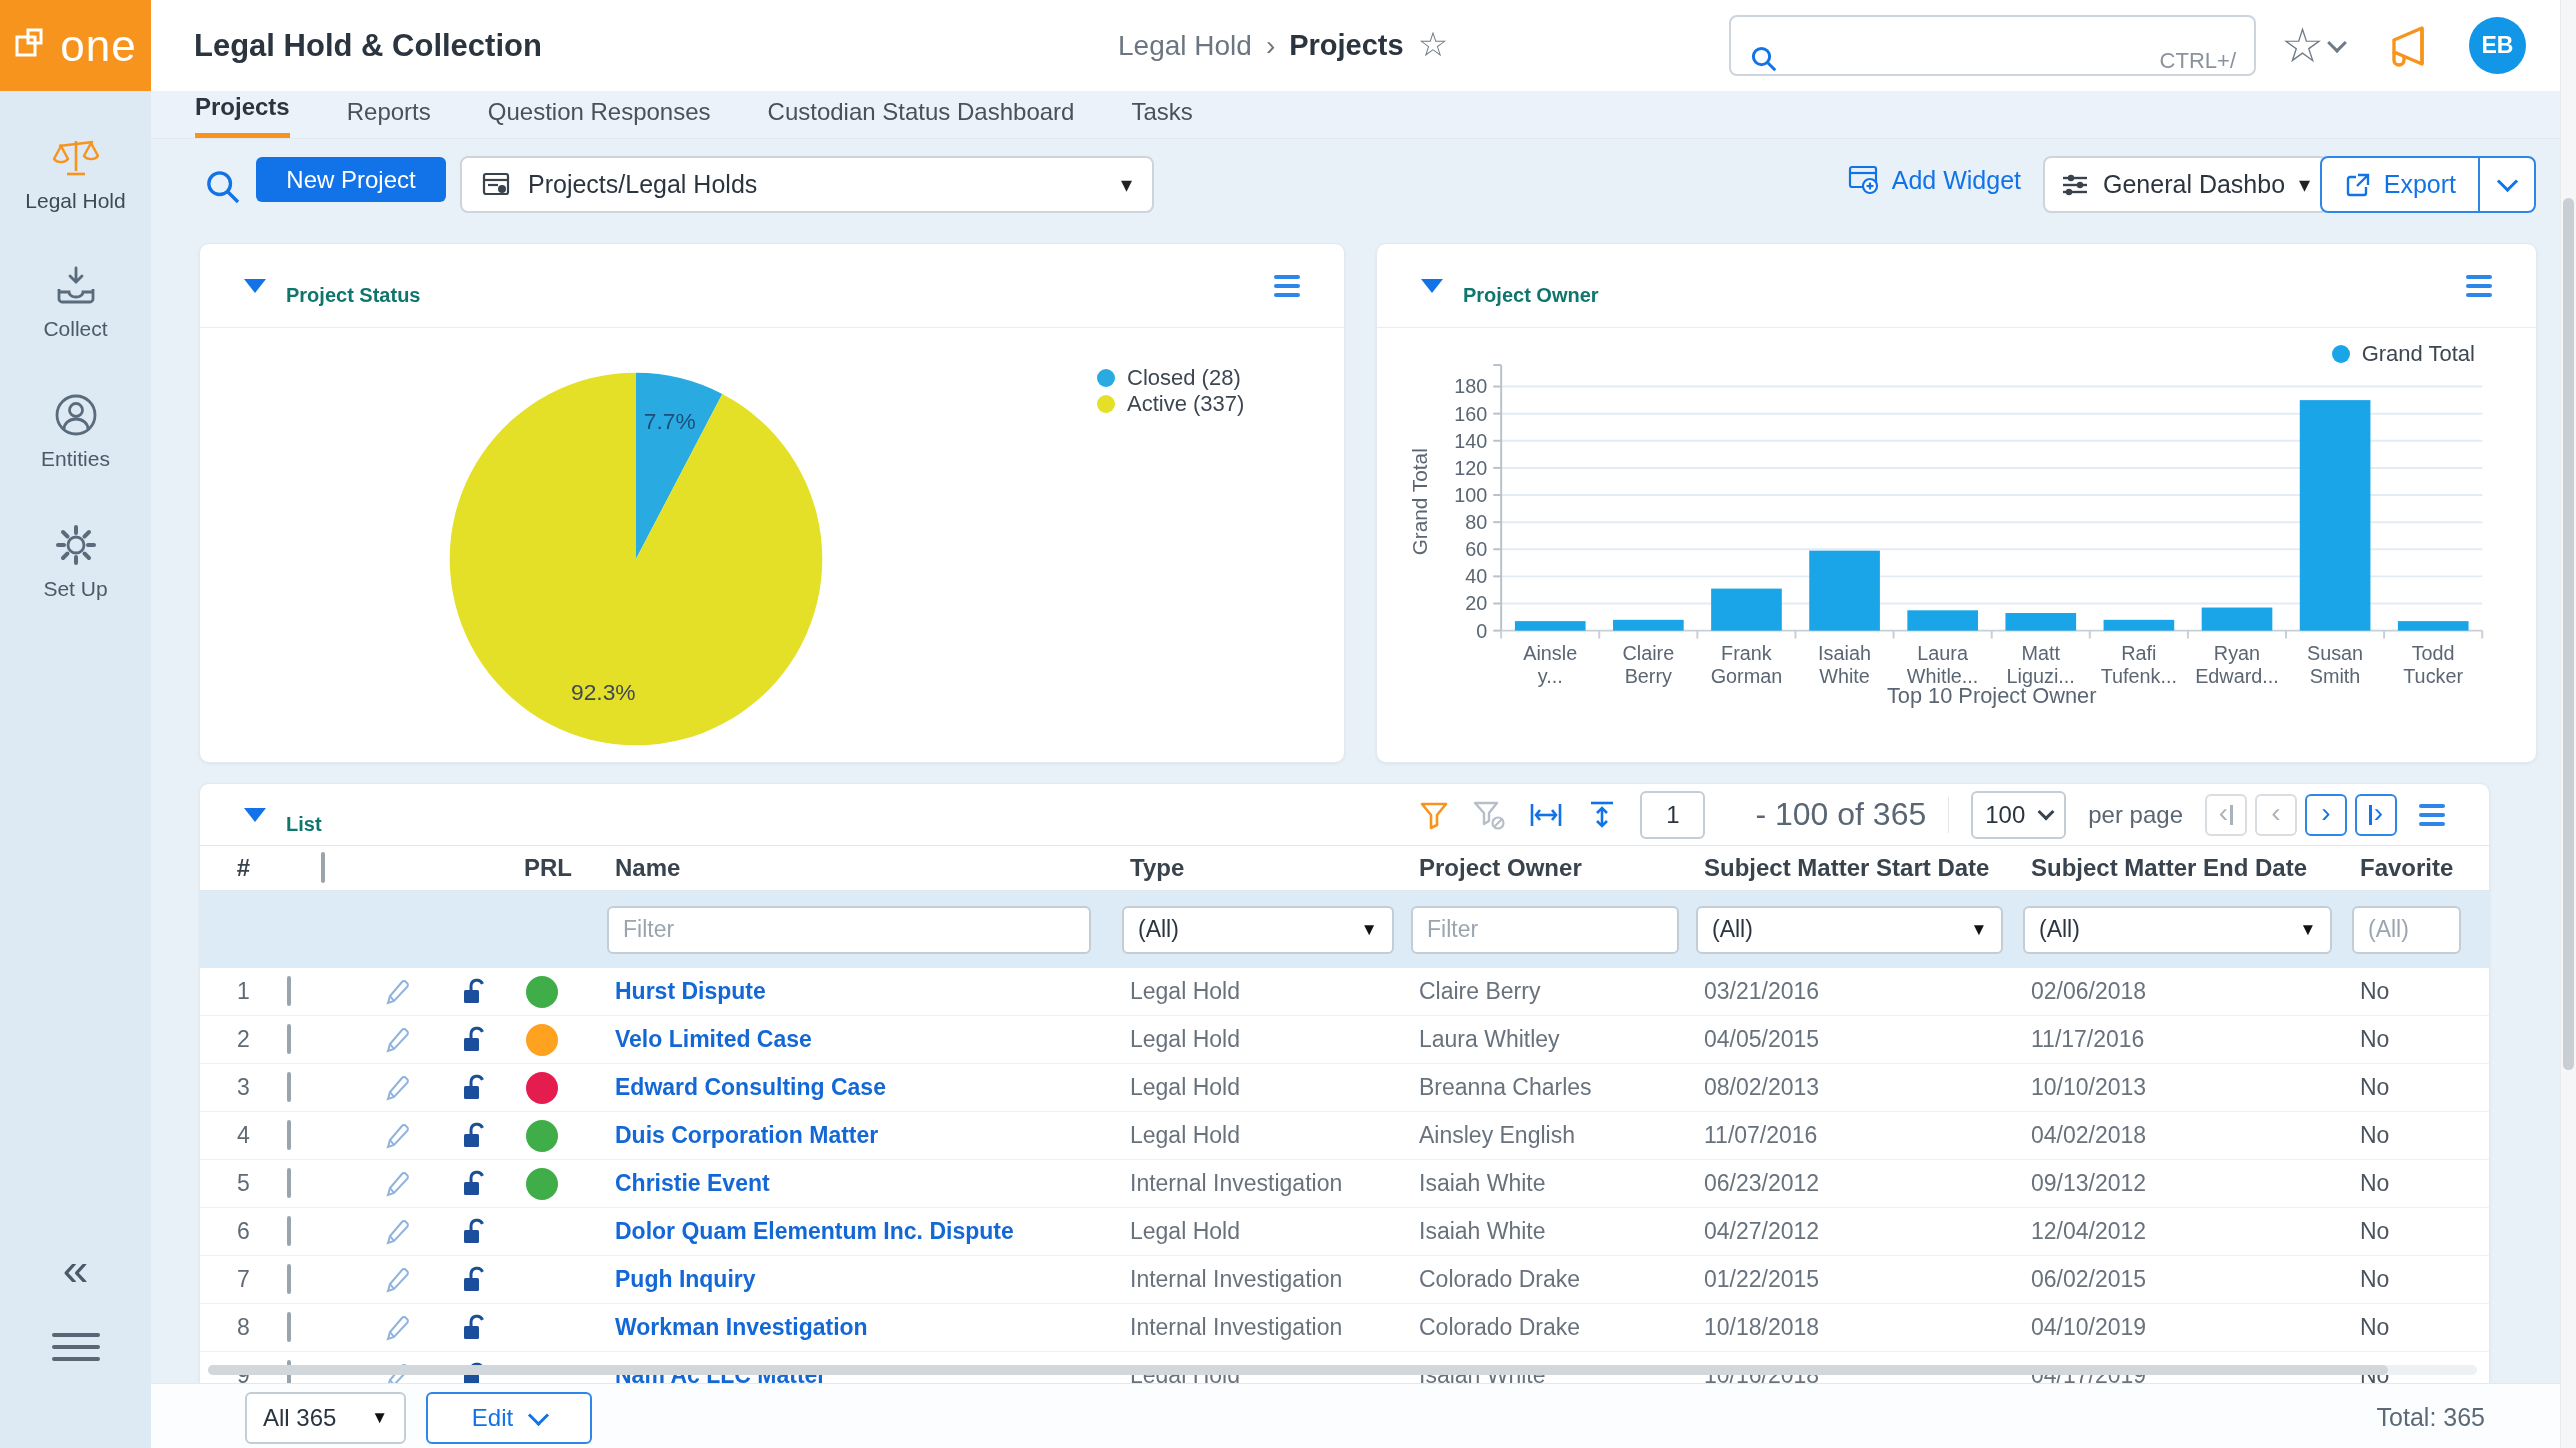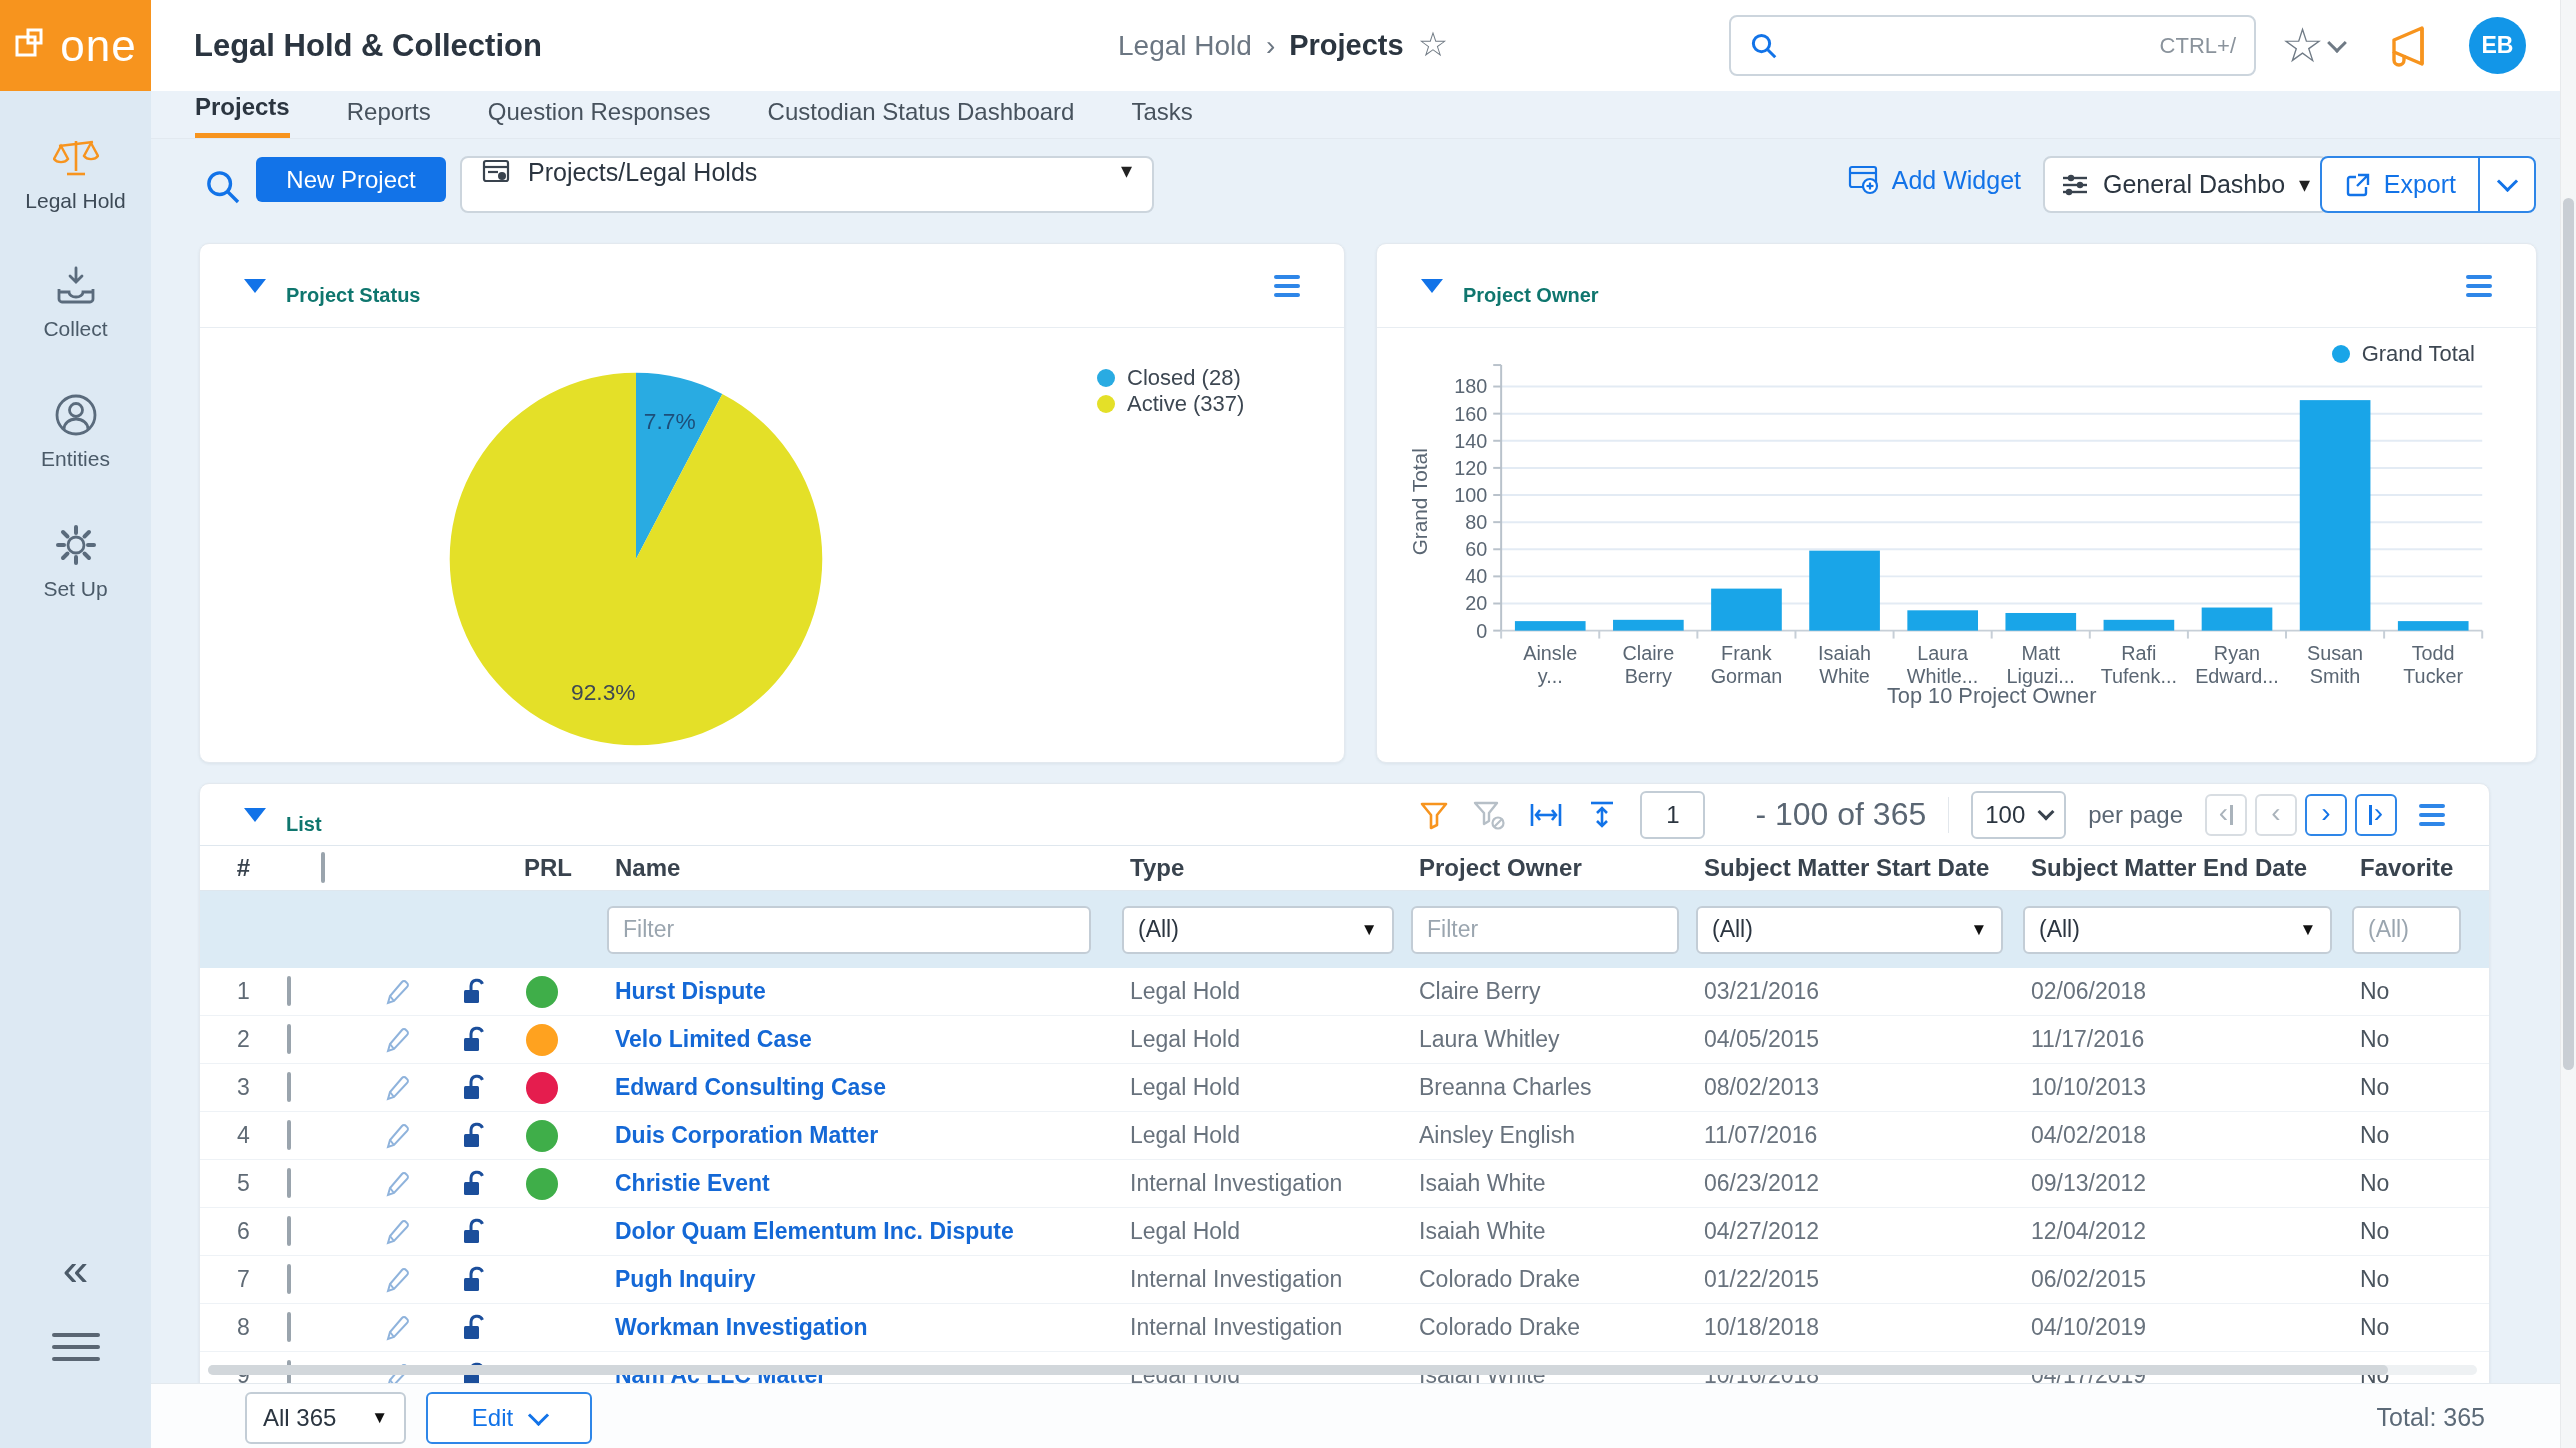--- a/index.html
+++ b/index.html
@@ -7,21 +7,21 @@
   body { font-family:"Liberation Sans", sans-serif; background:#e9f1f8; position:relative; }
 
   
   .topbar { position:absolute; left:0; top:0; width:2576px; height:91px; background:#ffffff; z-index:30; }
   .logo { position:absolute; left:0; top:0; width:151px; height:91px; background:#F7941E; display:flex; align-items:center; justify-content:center; gap:8px; }
   .logo-text { color:#fff; font-size:44px; font-weight:500; letter-spacing:1px; }
   .page-title { position:absolute; left:194px; top:0; height:91px; display:flex; align-items:center; font-size:31px; font-weight:bold; color:#2b3540; }
   .breadcrumb { position:absolute; left:1118px; top:0; height:91px; display:flex; align-items:center; gap:14px; font-size:28px; color:#6b7682; }
   .breadcrumb .crumb-current { font-weight:bold; color:#2b3540; font-size:29px; }
   .breadcrumb .crumb-star { font-size:34px; color:#707a84; margin-top:-4px; }
-  .global-search { position:absolute; left:1729px; top:15px; width:527px; height:61px; border:2px solid #ccd5dd; border-radius:8px; background:#fff; display:flex; align-items:center; padding:0 18px; }
+  .global-search { position:absolute; left:1729px; top:15px; width:527px; height:61px; border:2px solid #ccd5dd; border-radius:8px; background:#fff; display:flex; align-items:flex-end; padding:0 18px; }
   .global-search input { flex:1; border:none; outline:none; font-size:24px; color:#2b3540; background:transparent; }
   .search-hint { color:#8a939c; font-size:22px; }
   .star-group { position:absolute; left:2281px; top:18px; display:flex; align-items:center; gap:6px; color:#6f7a85; }
   .star-glyph { font-size:48px; line-height:55px; }
   .chev-sm { width:14px; height:14px; border-right:3px solid #6f7a85; border-bottom:3px solid #6f7a85; transform:rotate(45deg); margin-top:-6px; }
   .megaphone { position:absolute; left:2380px; top:20px; }
   .avatar { position:absolute; left:2469px; top:17px; width:57px; height:57px; border-radius:50%; background:#1296e8; color:#fff; display:flex; align-items:center; justify-content:center; font-size:23px; font-weight:bold; }
 
   
   .tabsrow { position:absolute; left:151px; top:91px; width:2425px; height:48px; background:#ebf2f9; display:flex; align-items:flex-end; padding-left:44px; gap:57px; border-bottom:1px solid #e2e9f0; z-index:25; }
@@ -38,21 +38,21 @@
   .side-burger { position:absolute; left:52px; bottom:79px; width:48px; cursor:pointer; }
   .side-burger div { height:4px; background:#5a6673; margin:8px 0; border-radius:2px; }
 
   
   .content { position:absolute; left:151px; top:139px; width:2425px; height:1310px; background:#e9f1f8; }
 
   
   .toolbar { position:absolute; left:0; top:0; width:2425px; height:94px; }
   .tb-search { position:absolute; left:52px; top:28px; }
   .btn-primary { position:absolute; left:105px; top:18px; width:190px; height:45px; background:#1273E8; color:#fff; font-size:24px; border:none; border-radius:6px; cursor:pointer; }
-  .view-combo { position:absolute; left:309px; top:17px; width:694px; height:57px; background:#fff; border:2px solid #ccd5dd; border-radius:8px; display:flex; align-items:flex-start; padding:0 20px; gap:16px; cursor:pointer; }
+  .view-combo { position:absolute; left:309px; top:17px; width:694px; height:57px; background:#fff; border:2px solid #ccd5dd; border-radius:8px; display:flex; align-items:center; padding:0 20px; gap:16px; cursor:pointer; }
   .view-combo .combo-label { font-size:25px; color:#2b3540; flex:1; }
   .caret { color:#222; font-size:22px; }
   .add-widget { position:absolute; right:555px; top:26px; display:flex; align-items:center; gap:12px; color:#1273E8; font-size:25px; cursor:pointer; }
   .dash-combo { position:absolute; right:248px; top:17px; width:285px; height:57px; background:#fff; border:2px solid #ccd5dd; border-radius:8px; display:flex; align-items:center; padding:0 16px; gap:14px; cursor:pointer; }
   .dash-combo .combo-label { font-size:25px; color:#2b3540; flex:1; white-space:nowrap; overflow:hidden; }
   .export-group { position:absolute; right:40px; top:17px; height:57px; display:flex; border:2px solid #2e86e8; border-radius:8px; background:#fff; overflow:hidden; }
   .export-main { display:flex; align-items:center; gap:12px; padding:0 22px; color:#1273E8; font-size:25px; cursor:pointer; border-right:2px solid #2e86e8; }
   .export-chev { width:54px; display:flex; align-items:center; justify-content:center; cursor:pointer; }
   .chev-blue { width:15px; height:15px; border-right:3px solid #1273E8; border-bottom:3px solid #1273E8; transform:rotate(45deg); margin-top:-6px; }
 

